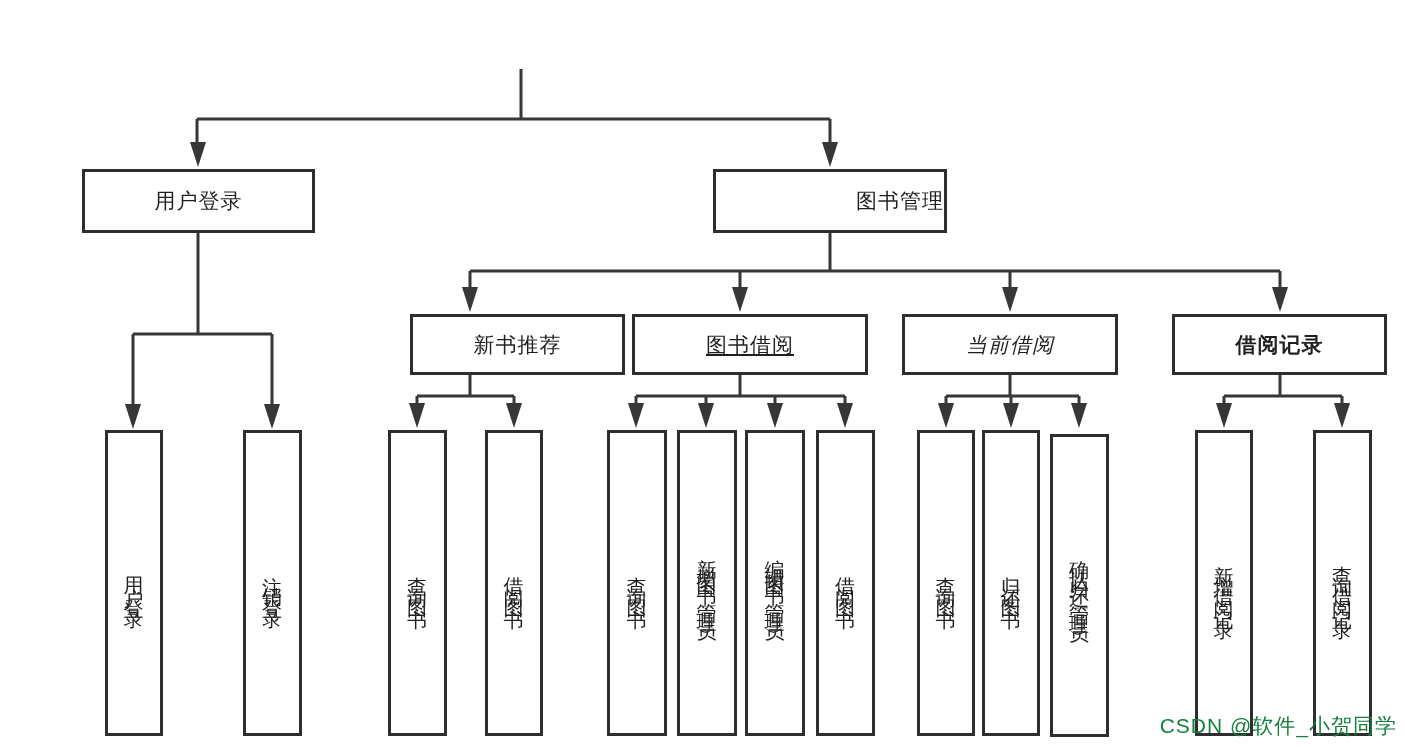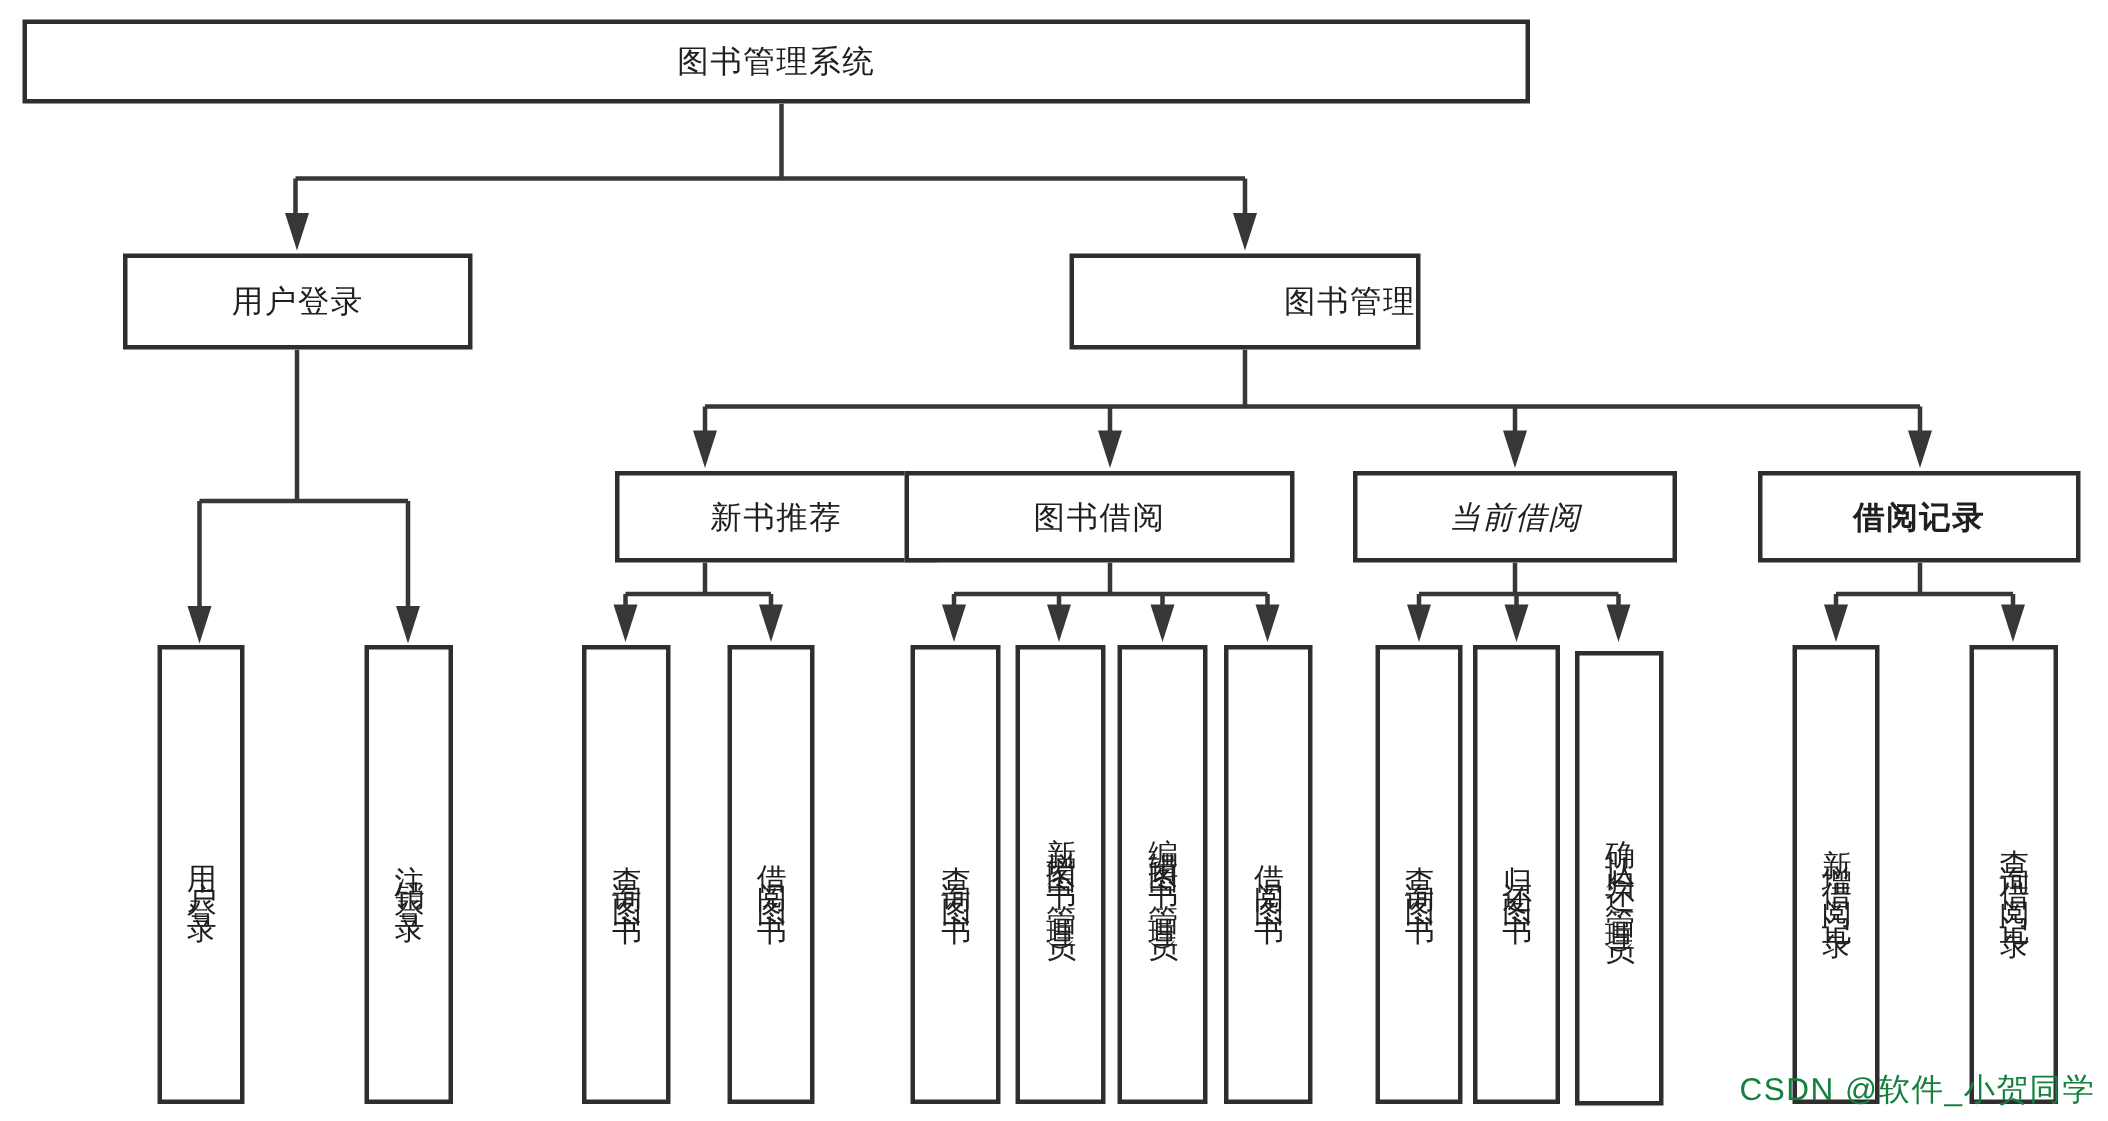--- a/index.html
+++ b/index.html
@@ -102,35 +102,32 @@
       <polygon points="767,403 783,403 775,428"></polygon>
       <polygon points="837,403 853,403 845,428"></polygon>
       <polygon points="938,403 954,403 946,428"></polygon>
       <polygon points="1003,403 1019,403 1011,428"></polygon>
       <polygon points="1071,403 1087,403 1079,428"></polygon>
       <polygon points="1216,403 1232,403 1224,428"></polygon>
       <polygon points="1334,403 1350,403 1342,428"></polygon>
     </g>
   </svg>
 
-  <div class="hbox" style="left:15px; top:13px; width:1005px; height:56px;">
-    <span>图书管理系统</span>
-  </div>
 
   <div class="hbox" style="left:82px; top:169px; width:233px; height:64px;">
     <span>用户登录</span>
   </div>
   <div class="hbox" style="left:713px; top:169px; width:234px; height:64px;justify-content:flex-end;">
     <span>图书管理</span>
   </div>
 
   <div class="hbox" style="left:362px; top:314px; width:215px; height:61px;margin-left:48px;">
     <span>新书推荐</span>
   </div>
-  <div class="hbox" style="left:603px; top:314px; width:260px; height:61px;">
+  <div class="hbox" style="left:632px; top:314px; width:236px; height:61px;text-decoration:underline;">
     <span>图书借阅</span>
   </div>
   <div class="hbox" style="left:902px; top:314px; width:216px; height:61px;font-style:italic;">
     <span>当前借阅</span>
   </div>
   <div class="hbox" style="left:1172px; top:314px; width:215px; height:61px;font-weight:bold;">
     <span>借阅记录</span>
   </div>
 
   <div class="vbox" style="left:105px; top:430px; width:58px; height:306px;">

